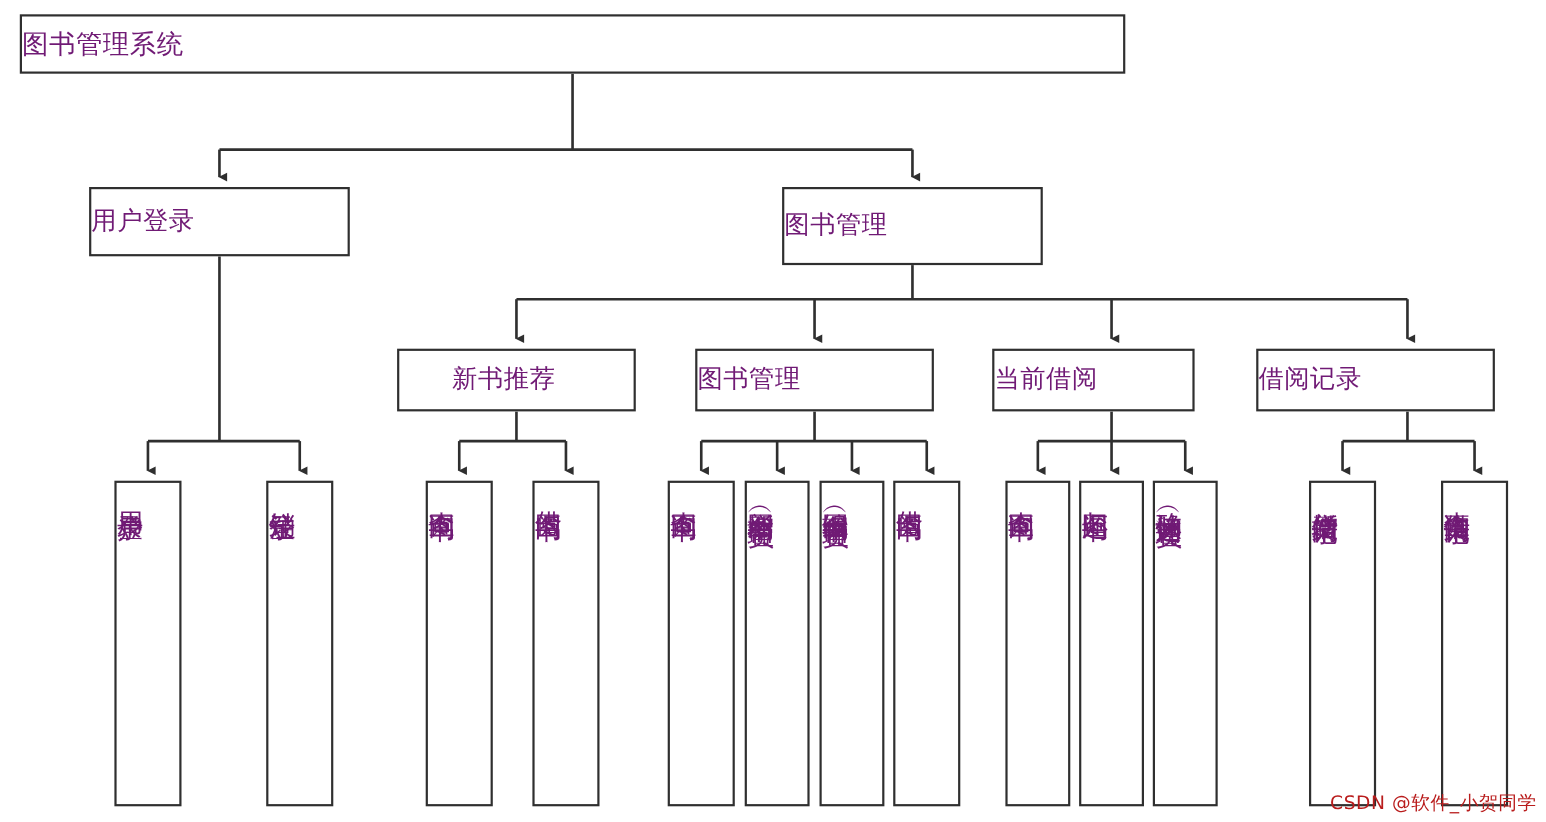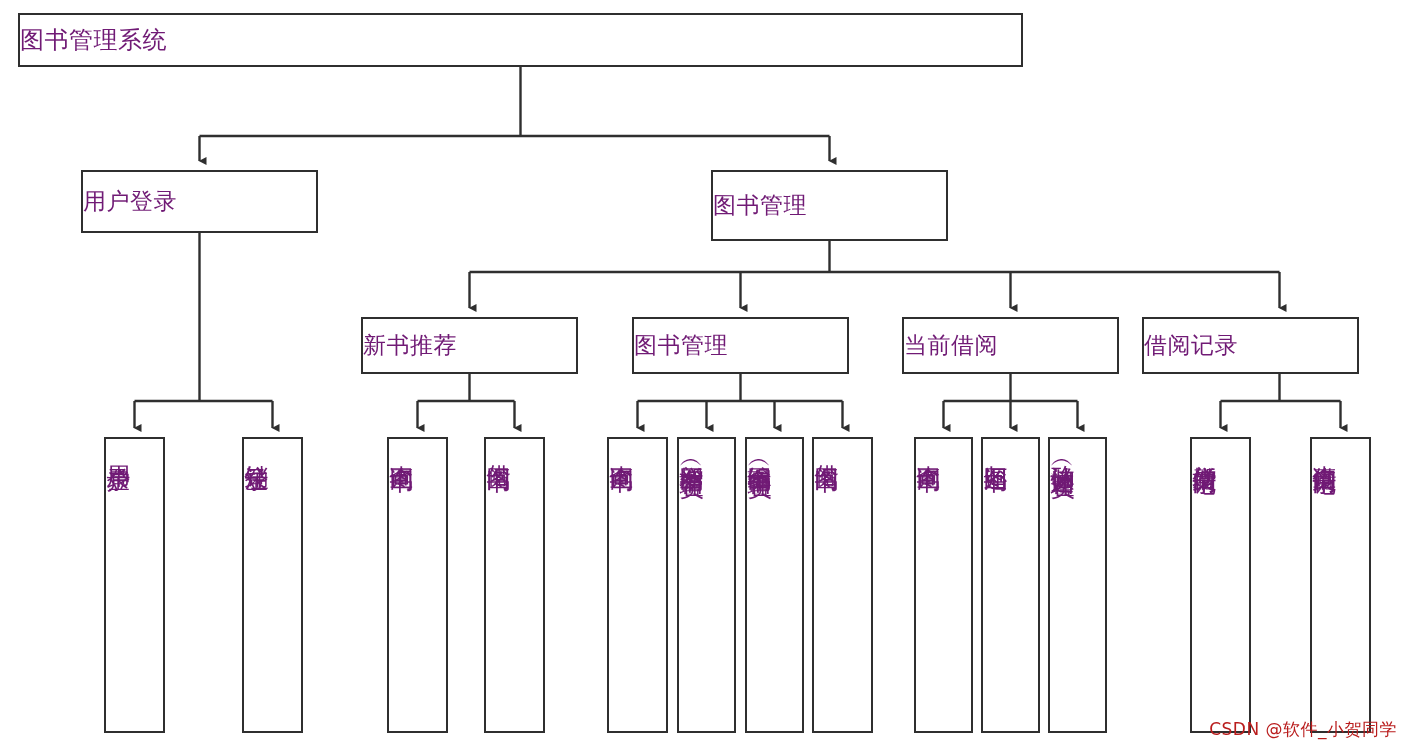--- a/index.html
+++ b/index.html
@@ -120,27 +120,27 @@
   <div id="nodes">
       <div class="node horiz root" style="left: 18px; top: 13px; width: 1005px; height: 54px;">
         <span class="label">图书管理系统</span>
       </div>
       <div class="node horiz" style="left: 81px; top: 170px; width: 237px; height: 63px;">
         <span class="label">用户登录</span>
       </div>
       <div class="node horiz" style="left: 711px; top: 170px; width: 237px; height: 71px;">
         <span class="label">图书管理</span>
       </div>
-      <div class="node horiz" style="left: 361px; top: 317px; width: 217px; height: 57px;">
+      <div class="node horiz" style="left: 361px; top: 317px; width: 217px; height: 57px; padding-left: 48px;">
         <span class="label">新书推荐</span>
       </div>
       <div class="node horiz" style="left: 632px; top: 317px; width: 217px; height: 57px;">
         <span class="label">图书管理</span>
       </div>
-      <div class="node horiz" style="left: 902px; top: 317px; width: 217px; height: 57px;">
+      <div class="node horiz" style="left: 902px; top: 317px; width: 184px; height: 57px;">
         <span class="label">当前借阅</span>
       </div>
       <div class="node horiz" style="left: 1142px; top: 317px; width: 217px; height: 57px;">
         <span class="label">借阅记录</span>
       </div>
       <div class="node vert" style="left: 104px; top: 437px; width: 61px; height: 296px;">
         <span class="label">用户登录</span>
       </div>
       <div class="node vert" style="left: 242px; top: 437px; width: 61px; height: 296px;">
         <span class="label">注销登录</span>

